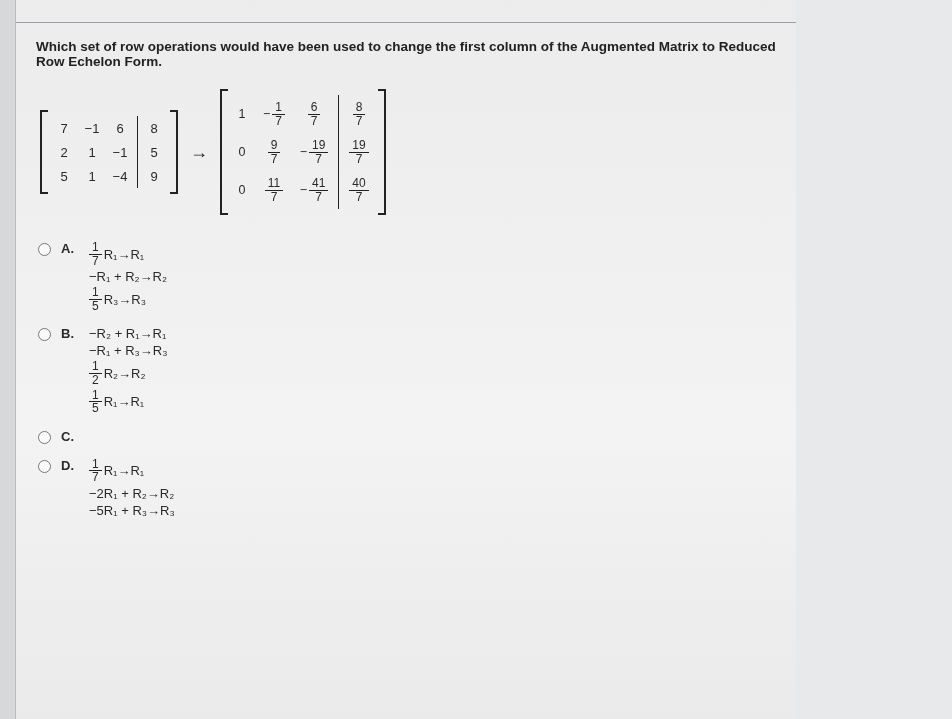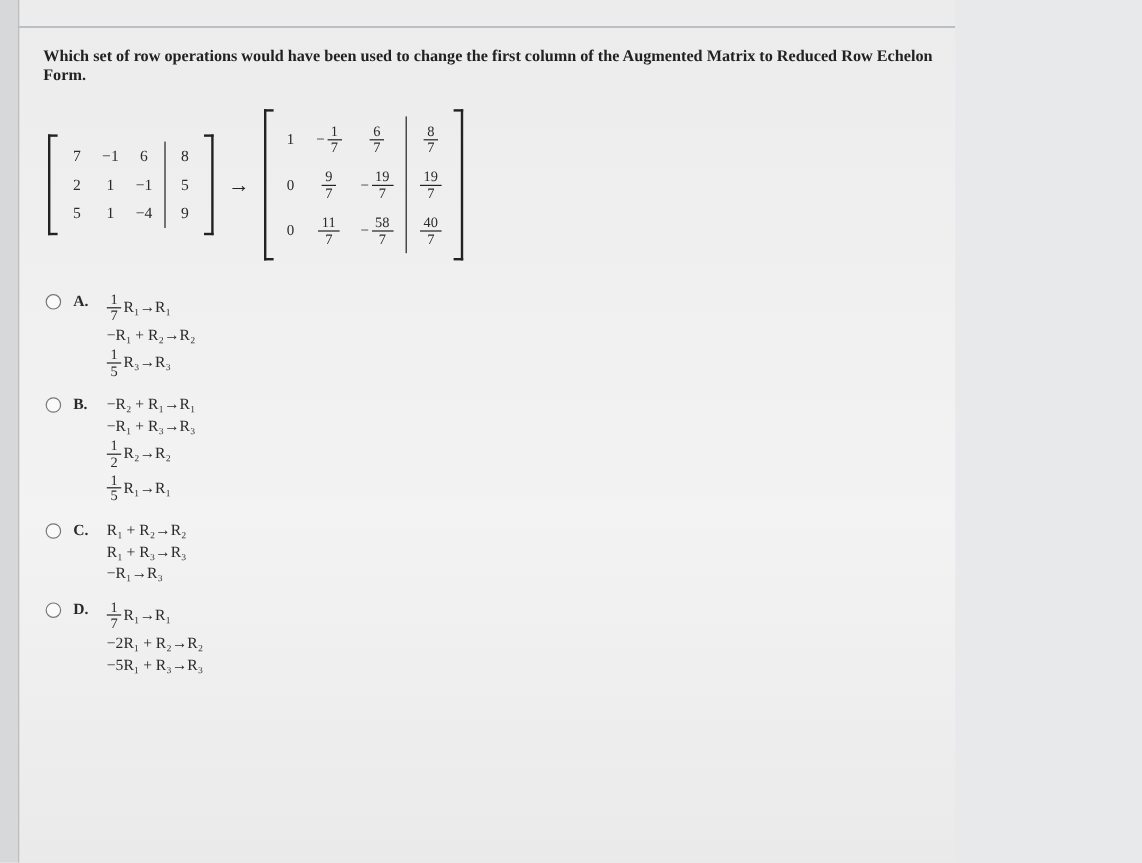--- a/index.html
+++ b/index.html
@@ -8,21 +8,20 @@
     width: 952px; height: 719px;
     background: #e8e9ea;
     font-family: Arial, Helvetica, sans-serif;
     color: #2a2a2a;
   }
   .page {
     width: 796px; height: 719px;
     position: relative;
     background: linear-gradient(180deg, #ececec 0%, #f3f3f3 60%, #eaeaea 100%);
     overflow: hidden;
-    font-family: Liberation Serif, serif;
   }
   .top-rule {
     border-top: 1px solid #9aa0a6;
     margin: 8px 0 0 0;
   }
   .content {
     padding: 10px 12px 20px 36px;
   }
   .question {
     font-size: 13.5px;
@@ -190,21 +189,21 @@
           <div class="cell">
               <span class="frac">
                 <span class="n">11</span>
                 <span class="d">7</span>
               </span>
             </div>
           <div class="cell">
               <span class="wrapfrac">
                 <span class="neg">−</span>
                 <span class="frac">
-                  <span class="n">58</span>
+                  <span class="n">41</span>
                   <span class="d">7</span>
                 </span>
               </span>
             </div>
           <div class="cell">
               <span class="frac">
                 <span class="n">40</span>
                 <span class="d">7</span>
               </span>
             </div>
@@ -262,31 +261,20 @@
                 <span class="d">5</span>
               </span>
               <span>R₁→R₁</span>
             </div>
         </div>
       </div>
 
       <div class="choice">
         <div class="radio"></div>
         <div class="clabel">C.</div>
-        <div class="ops">
-          <div class="op">
-              <span>R₁ + R₂→R₂</span>
-            </div>
-          <div class="op">
-              <span>R₁ + R₃→R₃</span>
-            </div>
-          <div class="op">
-              <span>−R₁→R₃</span>
-            </div>
-        </div>
       </div>
 
       <div class="choice">
         <div class="radio"></div>
         <div class="clabel">D.</div>
         <div class="ops">
           <div class="op">
               <span class="frac">
                 <span class="n">1</span>
                 <span class="d">7</span>

